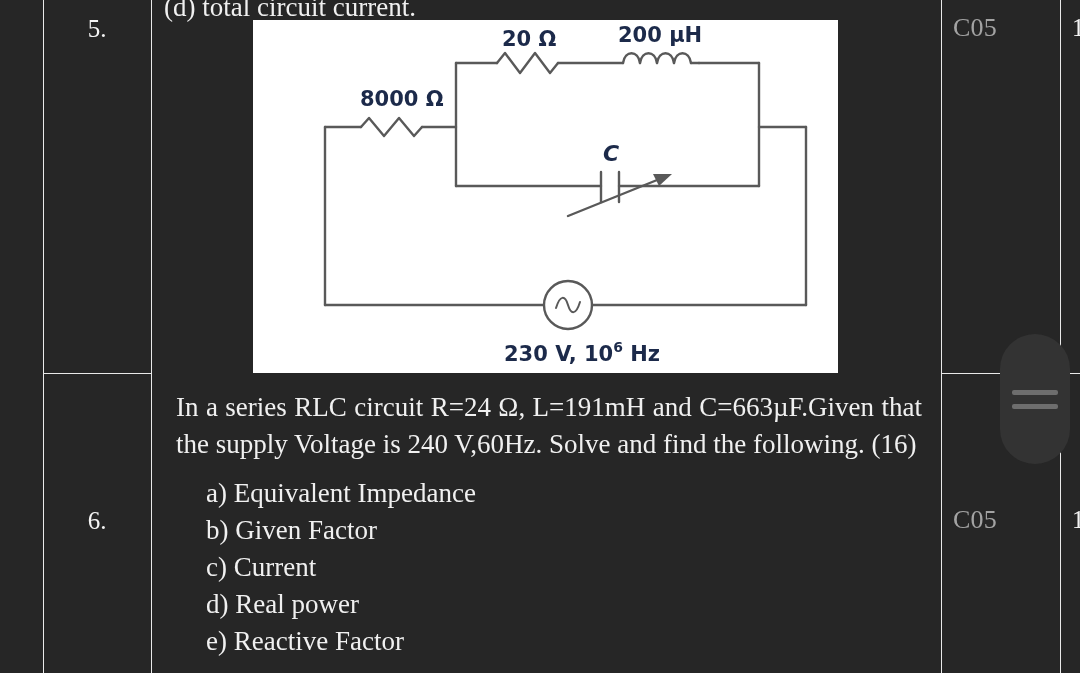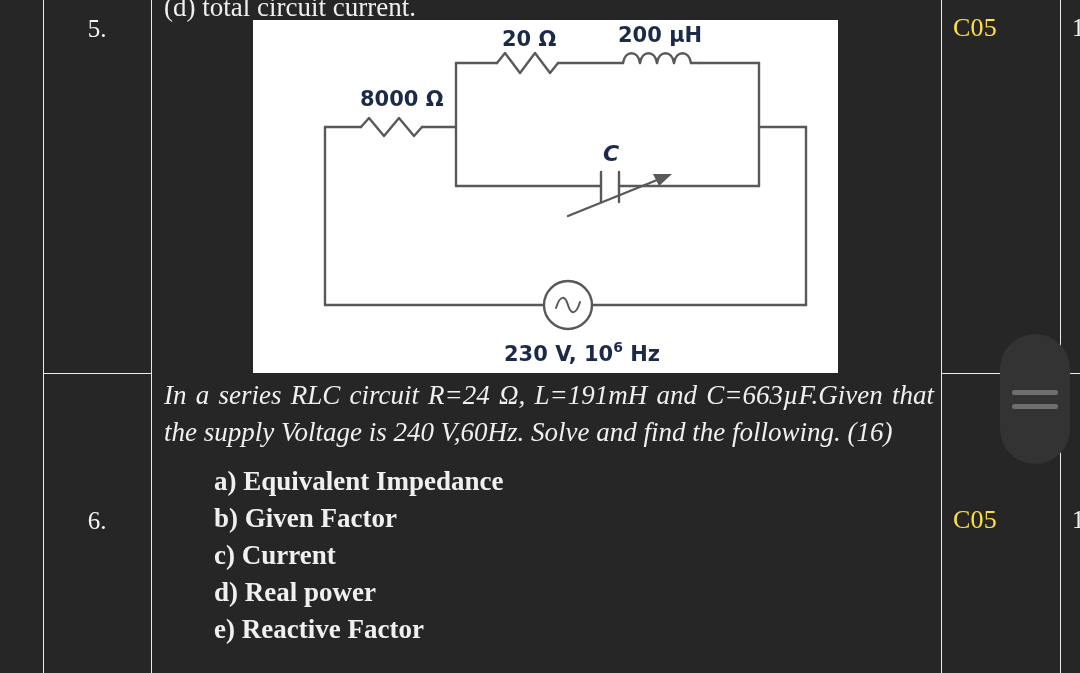--- a/index.html
+++ b/index.html
@@ -58,21 +58,21 @@
   }
   .qnum.q5 { top: 16px; }
   .qnum.q6 { top: 508px; }
 
   
   .co {
     position: absolute;
     left: 953px;
     font-size: 26px;
     line-height: 1;
-    color: #fde047;
+    color: #a3a3a3;
     letter-spacing: 0.2px;
   }
   .co.co-a { top: 15px; }
   .co.co-b { top: 507px; }
 
   
   .marks {
     position: absolute;
     left: 1072px;
     font-size: 25px;
@@ -122,34 +122,32 @@
   .qbody {
     position: absolute;
     left: 164px;
     top: 377px;
     width: 770px;
     font-size: 27px;
     line-height: 37px;
     color: #f0f0f0;
   }
   .qbody .para {
-    margin: 0;
+    margin: 12px;
     text-align: justify;
     text-justify: inter-word;
-    font-style: italic;
   }
   .qbody .para .tail {
     display: inline;
   }
   .sublist {
-    margin: 12px;
+    margin: 4px;
     padding: 0;
     list-style: none;
     padding-left: 38px;
-    font-weight: bold;
   }
   .sublist li {
     font-size: 27px;
     line-height: 37px;
     color: #f0f0f0;
     white-space: nowrap;
   }
 
   
   .drag-handle {

